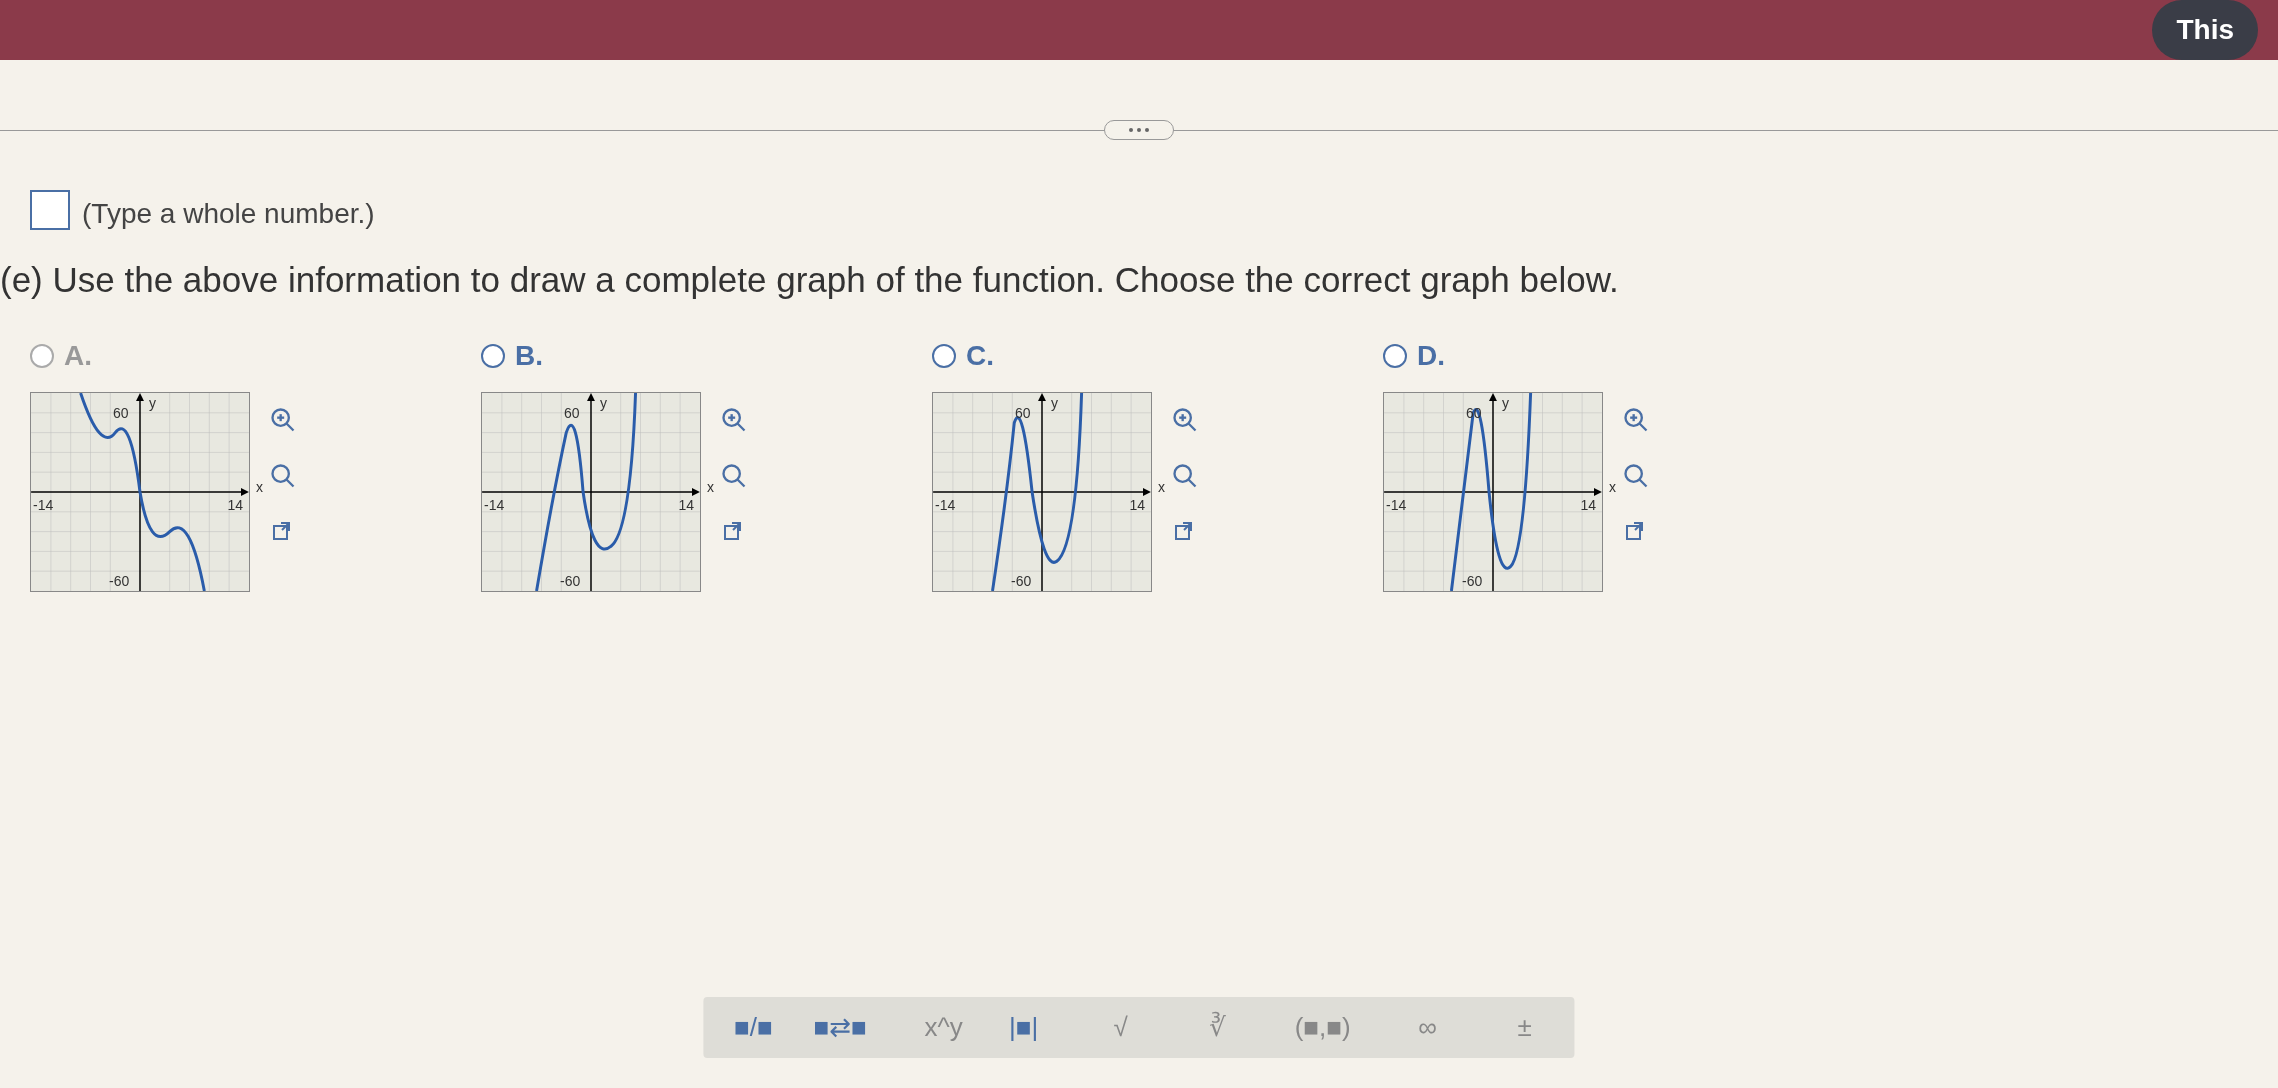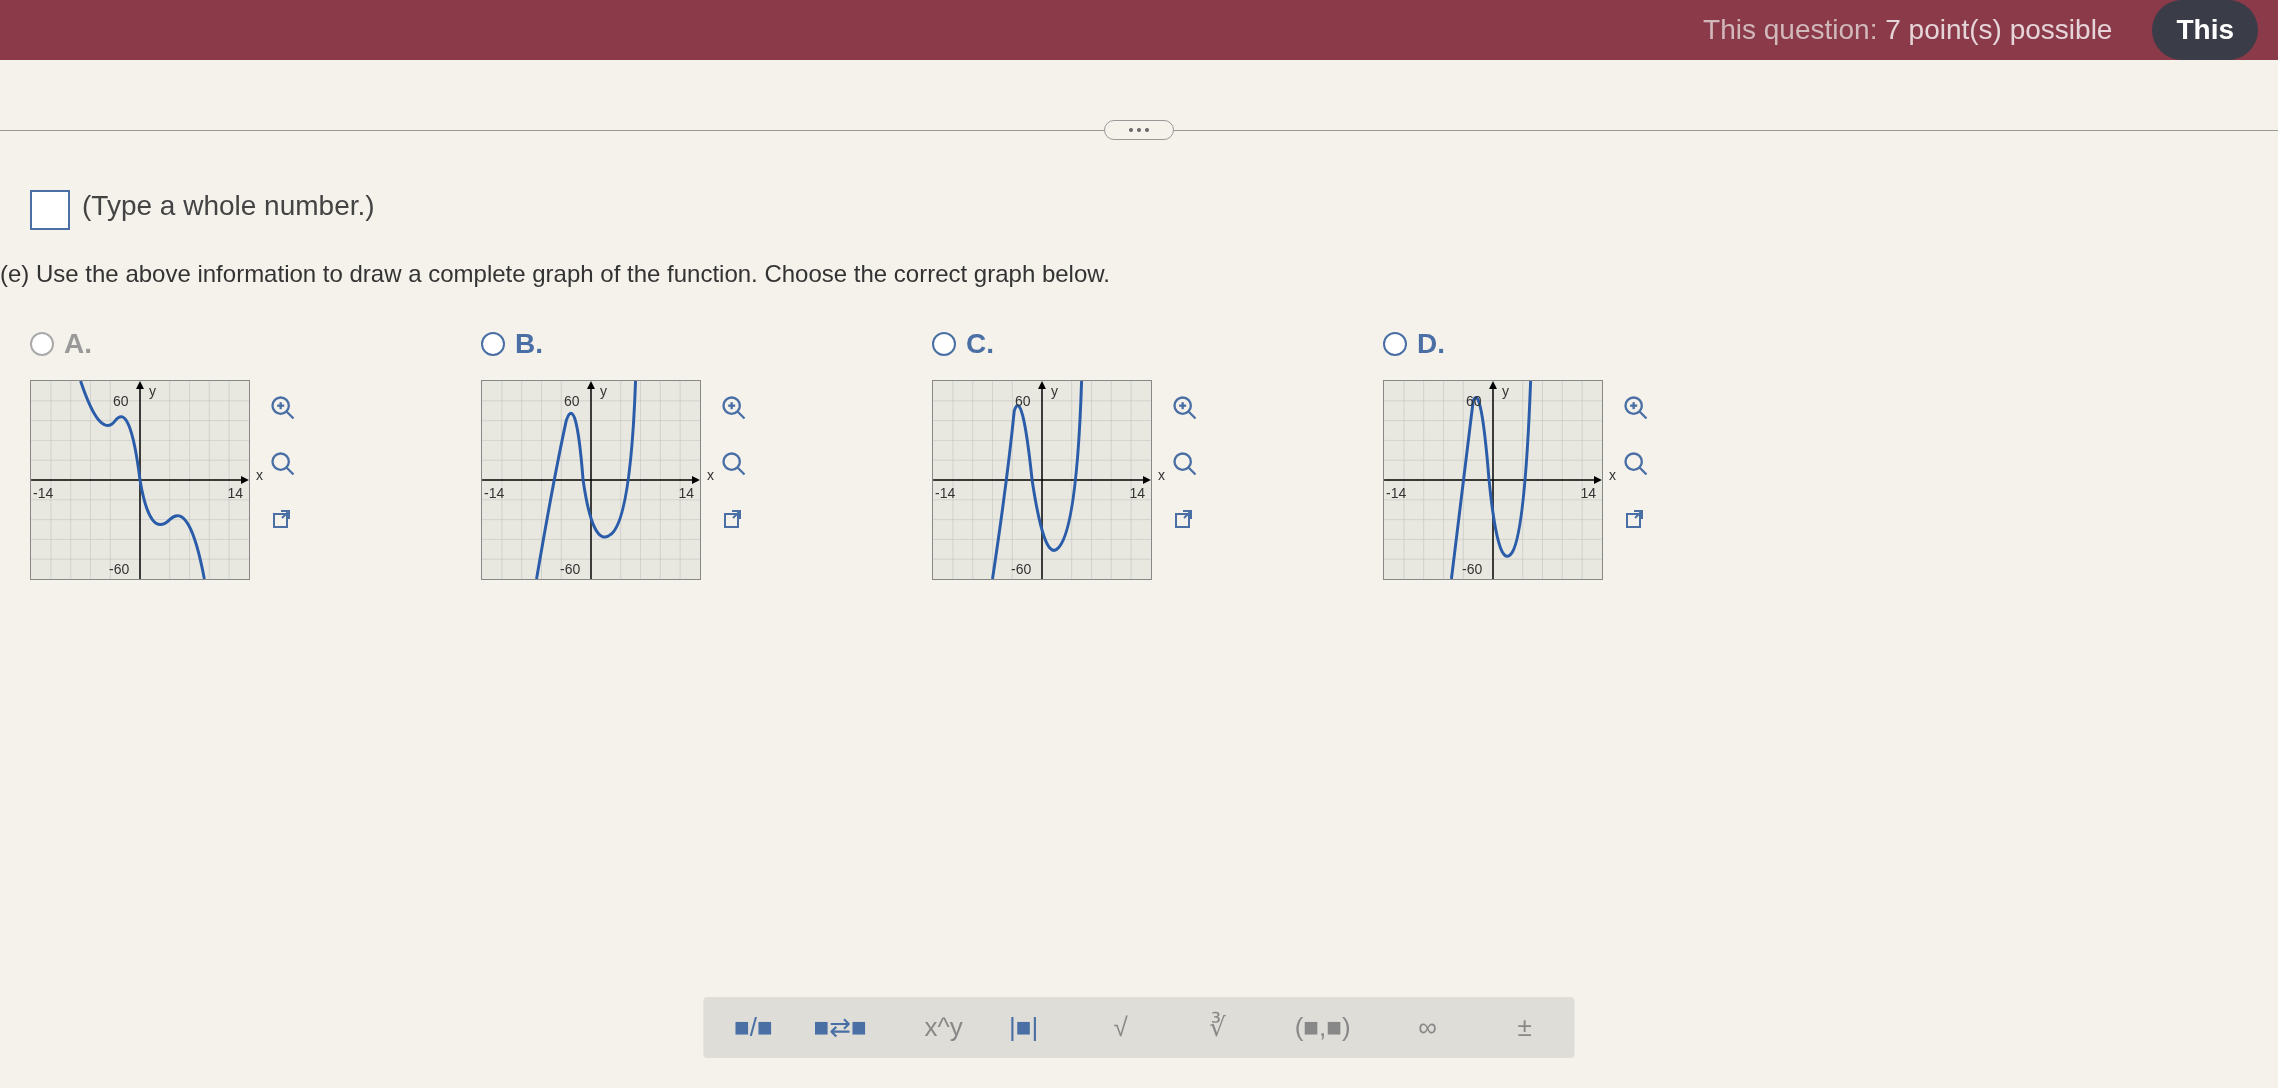--- a/index.html
+++ b/index.html
@@ -72,36 +72,36 @@
       gap: 4px;
     }
     .divider-handle span {
       width: 4px;
       height: 4px;
       background: #666;
       border-radius: 50%;
     }
     .input-row {
       display: flex;
-      align-items: flex-start;
+      align-items: flex-end;
       gap: 12px;
       padding: 0 0 30px 30px;
     }
     .num-input {
       width: 40px;
       height: 40px;
       border: 2px solid #4a6fa5;
       background: #fff;
     }
     .hint-text {
       font-size: 28px;
       color: #444;
     }
     .part-e {
-      font-size: 24px;
+      font-size: 35px;
       color: #333;
       padding: 0 0 40px 0;
     }
     .options-row {
       display: flex;
       gap: 180px;
       padding: 0 30px;
     }
     .option {
       display: flex;
@@ -192,24 +192,20 @@
     }
     .toolbar-item.dim {
       color: #888;
       margin-left: 17px;
     }
   </style>
 </head>
 <body>
 
 <div class="header">
-  <div class="question-info">
-    <span>This question:</span>
-    <span class="points">7 point(s) possible</span>
-  </div>
   <button class="submit-btn">This</button>
 </div>
 
 <div class="content">
 
   <div class="divider-wrap">
     <hr class="divider">
     <div class="divider-handle">
       <span></span>
         <span></span>

